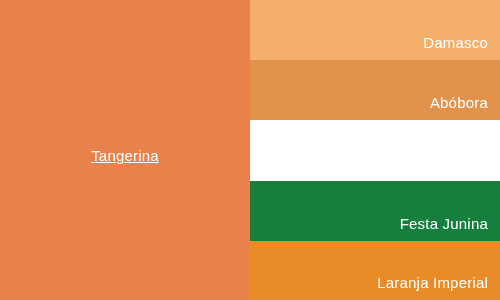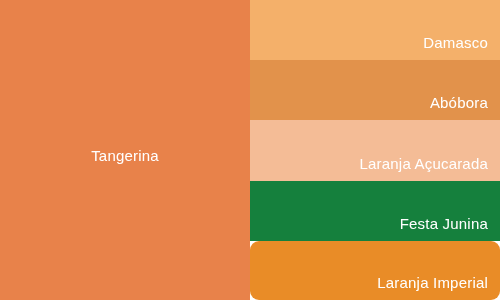--- a/index.html
+++ b/index.html
@@ -39,59 +39,57 @@
     left: 0;
     top: 0;
     width: 250px;
     height: 300px;
   }
   #swatch-primary .swatch-label {
     left: 0;
     right: 0;
     top: 148px;
     text-align: center;
+    text-decoration: underline;
   }
 
   
   .swatch-secondary {
     left: 250px;
     width: 250px;
   }
   .swatch-secondary .swatch-label {
     right: 12px;
     bottom: 10px;
     text-align: right;
   }
 
   #swatch-s0 { top: 0px;   height: 60px; }
   #swatch-s1 { top: 60px;  height: 60px; }
   #swatch-s2 { top: 120px; height: 61px; }
   #swatch-s3 { top: 181px; height: 60px; }
-  #swatch-s4 { top: 241px; height: 59px; border-radius: 9px; }
+  #swatch-s4 { top: 241px; height: 59px; }
 </style>
 </head>
 <body>
 
 <div id="palette">
 
   <div class="swatch" id="swatch-primary" style="background-color: rgb(232, 130, 74);">
     <span class="swatch-label" style="color: rgb(255, 255, 255);">Tangerina</span>
   </div>
 
   <div class="swatch swatch-secondary" id="swatch-s0" style="background-color: rgb(244, 176, 106);">
     <span class="swatch-label" style="color: rgb(255, 255, 255);">Damasco</span>
   </div>
 
   <div class="swatch swatch-secondary" id="swatch-s1" style="background-color: rgb(226, 146, 75); text-decoration: underline;">
     <span class="swatch-label" style="color: rgb(255, 255, 255);">Abóbora</span>
   </div>
 
-  <div class="swatch swatch-secondary" id="swatch-s2" style="background-color: rgb(244, 188, 150);">
-    <span class="swatch-label" style="color: rgb(255, 255, 255);">Laranja Açucarada</span>
-  </div>
 
   <div class="swatch swatch-secondary" id="swatch-s3" style="background-color: #15803d;">
     <span class="swatch-label" style="color: rgb(255, 255, 255);">Festa Junina</span>
   </div>
 
   <div class="swatch swatch-secondary" id="swatch-s4" style="background-color: rgb(233, 140, 39);">
     <span class="swatch-label" style="color: rgb(255, 255, 255);">Laranja Imperial</span>
   </div>
 
 </div>

